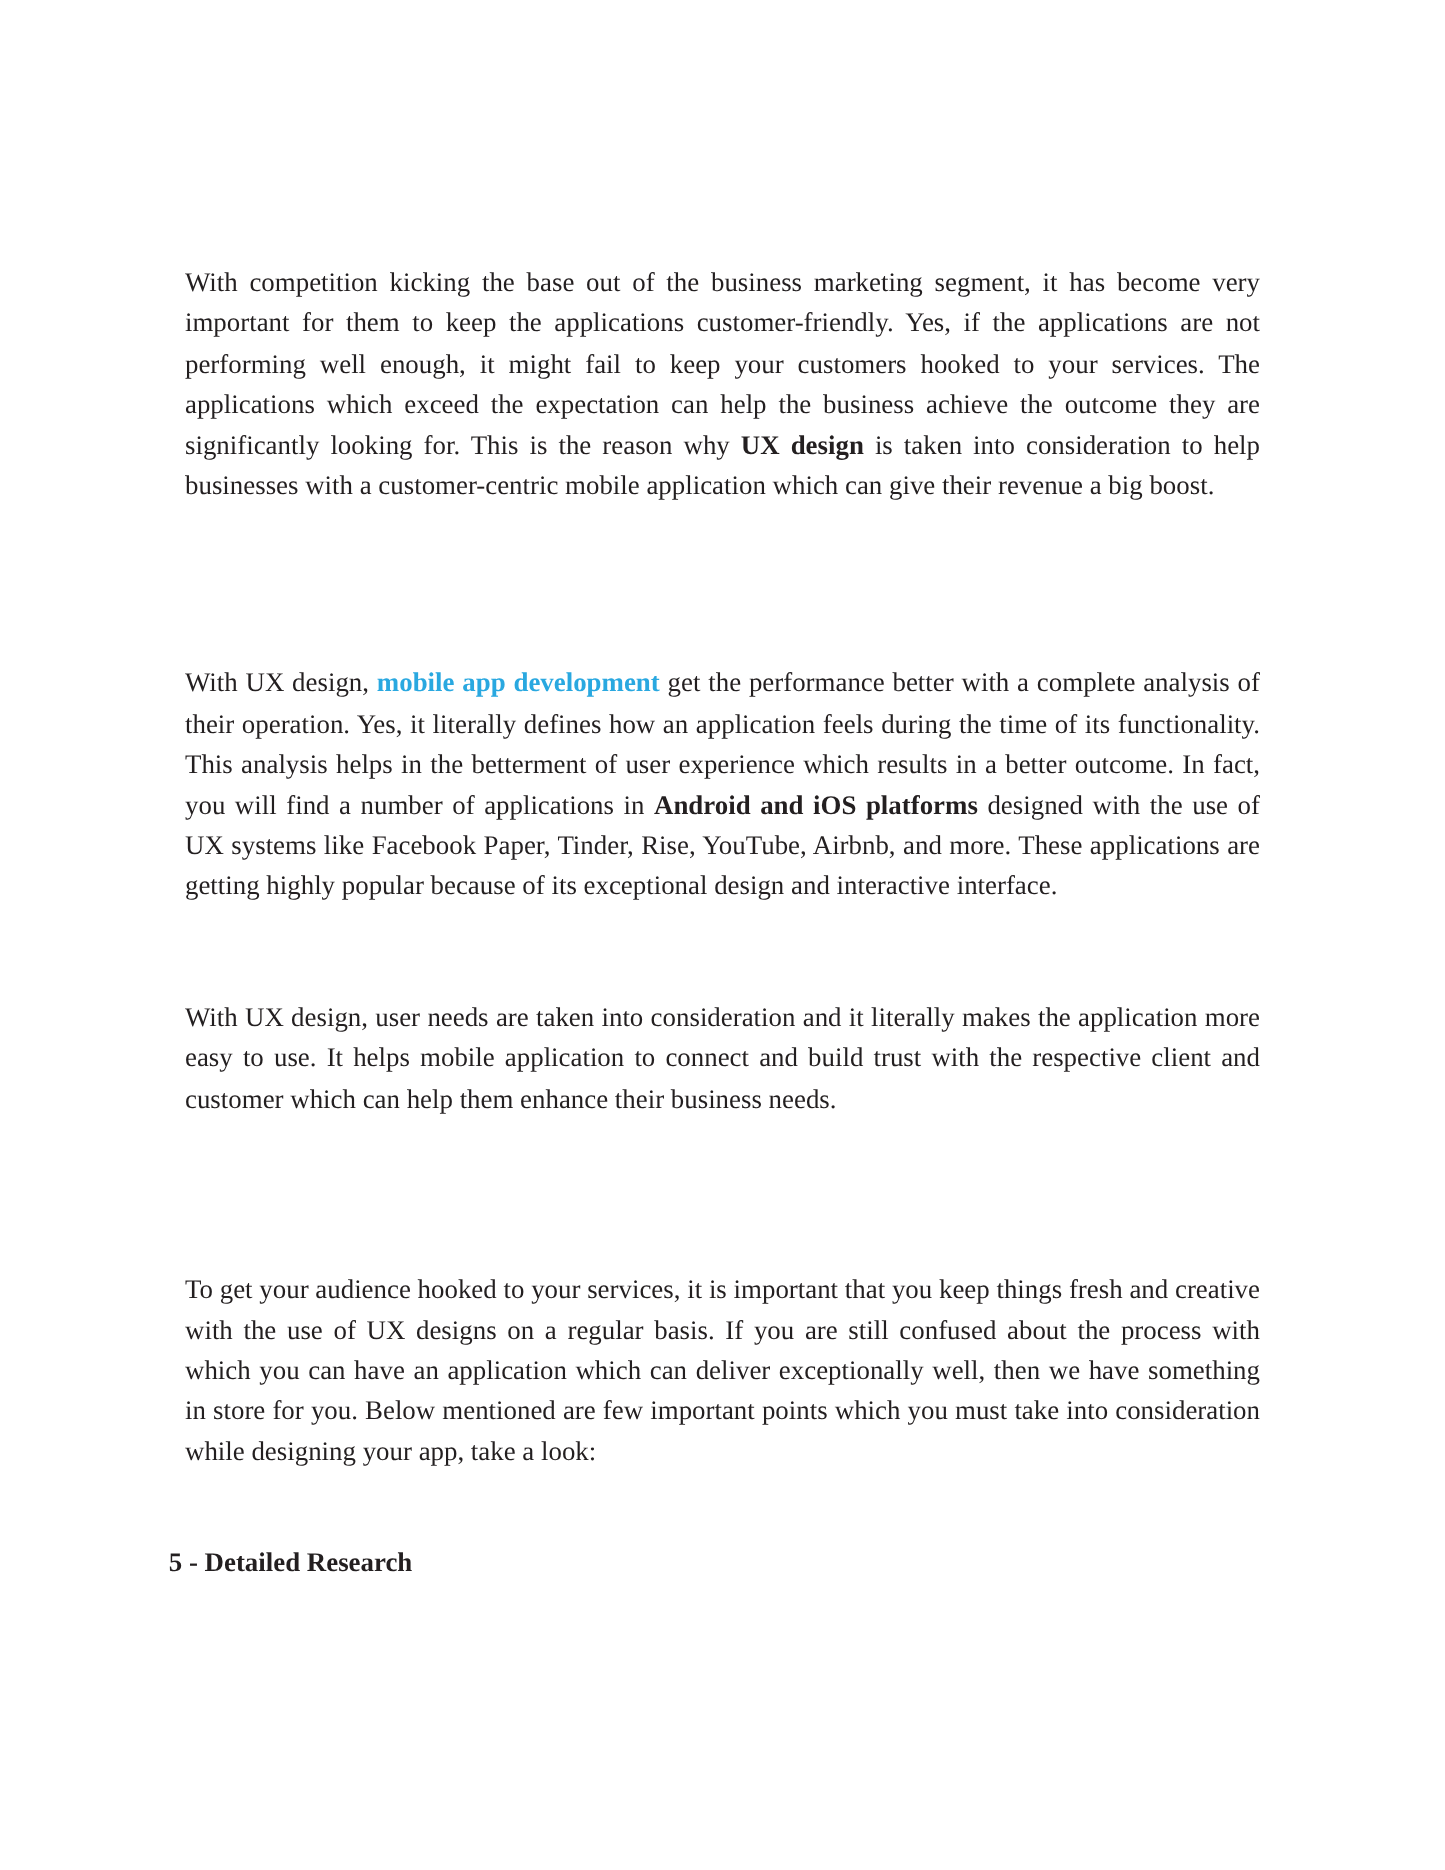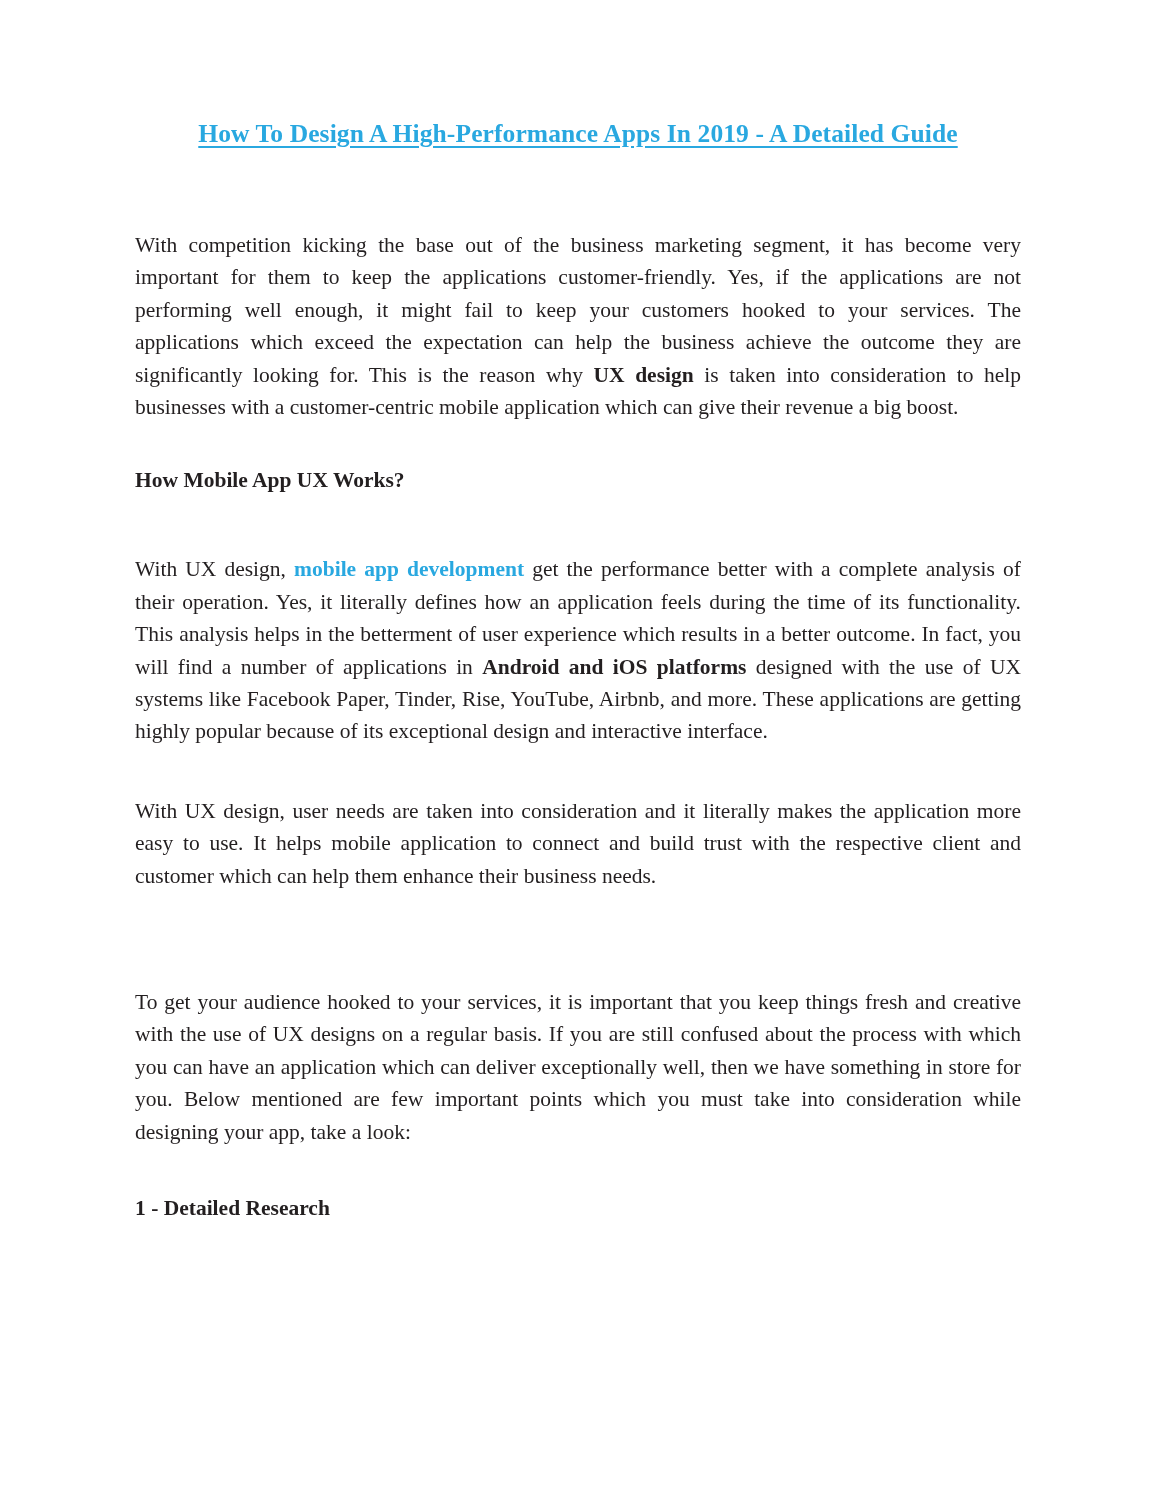--- a/index.html
+++ b/index.html
@@ -39,21 +39,21 @@
     line-height: 1.25;
     letter-spacing: 0.1px;
     color: #29a8e0;
     text-decoration: underline;
     text-underline-offset: 4px;
     text-decoration-thickness: 2px;
   }
 
   
   .para {
-    margin: 0;
+    margin: 13px;
     padding: 0;
     font-size: 21.5px;
     line-height: 32.4px;
     text-align: justify;
     text-justify: inter-word;
     color: #231f20;
     hyphens: none;
   }
 
   
@@ -88,43 +88,41 @@
     text-decoration-thickness: 2px;
     cursor: pointer;
   }
 </style>
 </head>
 <body>
 
 <div class="page">
   <div class="content">
 
-    <h1 class="doc-title">How To Design A High-Performance Apps In 2019 - A Detailed Guide</h1>
 
     <div class="gap-title-p1"></div>
 
     <p class="para"><span>With competition kicking the base out of the business marketing segment, it has become very important for them to keep the applications customer-friendly. Yes, if the applications are not performing well enough, it might fail to keep your customers hooked to your services. The applications which exceed the expectation can help the business achieve the outcome they are significantly looking for. This is the reason why </span><span class="b">UX design</span><span> is taken into consideration to help businesses with a customer-centric mobile application which can give their revenue a big boost.</span></p>
 
     <div class="gap-p1-h1"></div>
 
-    <h2 class="section-heading">How Mobile App UX Works?</h2>
 
     <div class="gap-h1-p2"></div>
 
     <p class="para"><span>With UX design, </span><span class="inline-link">mobile app development</span><span> get the performance better with a complete analysis of their operation. Yes, it literally defines how an application feels during the time of its functionality. This analysis helps in the betterment of user experience which results in a better outcome. In fact, you will find a number of applications in </span><span class="b">Android and iOS platforms</span><span> designed with the use of UX systems like Facebook Paper, Tinder, Rise, YouTube, Airbnb, and more. These applications are getting highly popular because of its exceptional design and interactive interface.</span></p>
 
     <div class="gap-p2-p3"></div>
 
     <p class="para">With UX design, user needs are taken into consideration and it literally makes the application more easy to use. It helps mobile application to connect and build trust with the respective client and customer which can help them enhance their business needs.</p>
 
     <div class="gap-p3-p4"></div>
 
 
     <div class="gap-p4-p5"></div>
 
     <p class="para">To get your audience hooked to your services, it is important that you keep things fresh and creative with the use of UX designs on a regular basis. If you are still confused about the process with which you can have an application which can deliver exceptionally well, then we have something in store for you. Below mentioned are few important points which you must take into consideration while designing your app, take a look:</p>
 
     <div class="gap-p5-h2"></div>
 
-    <h2 class="section-heading">1 - Detailed Research</h2>
+    <h2 class="section-heading">5 - Detailed Research</h2>
 
   </div>
 </div>
 
 </body></html>

